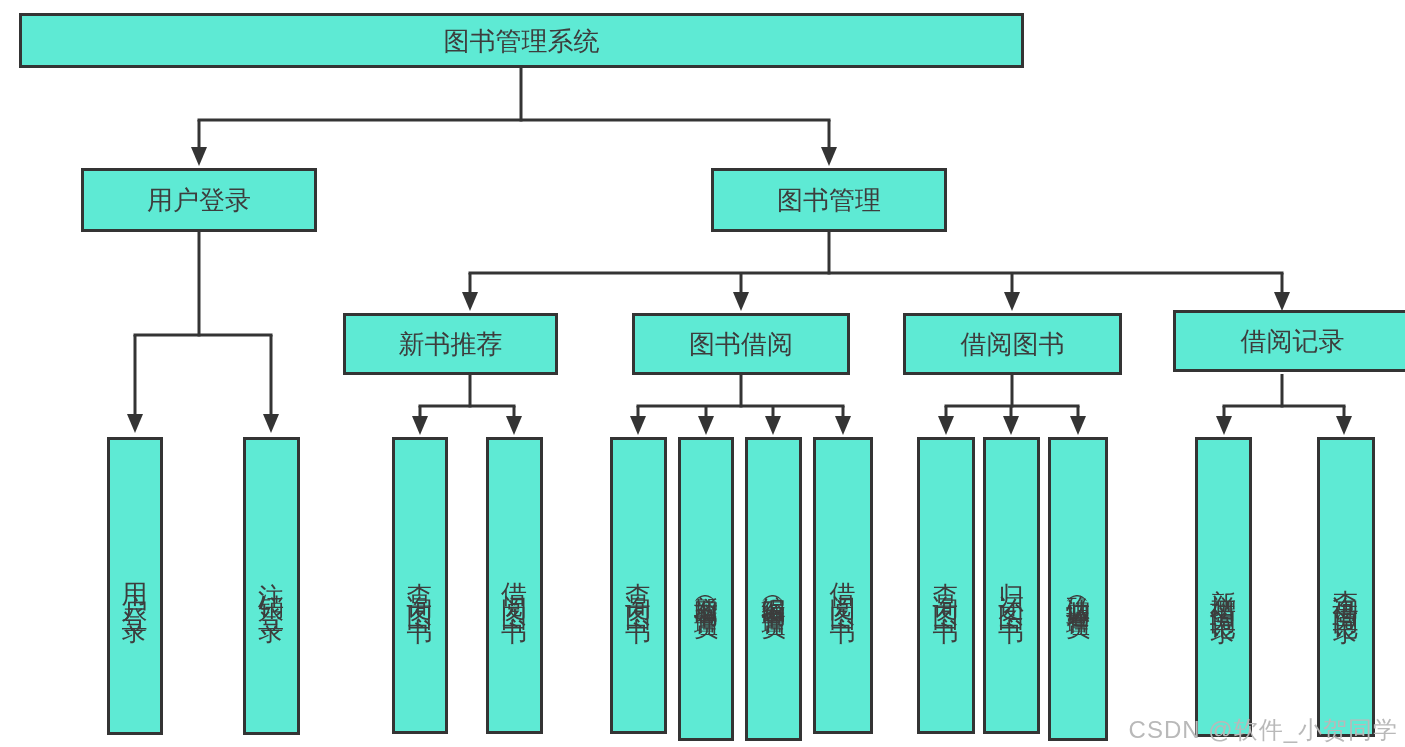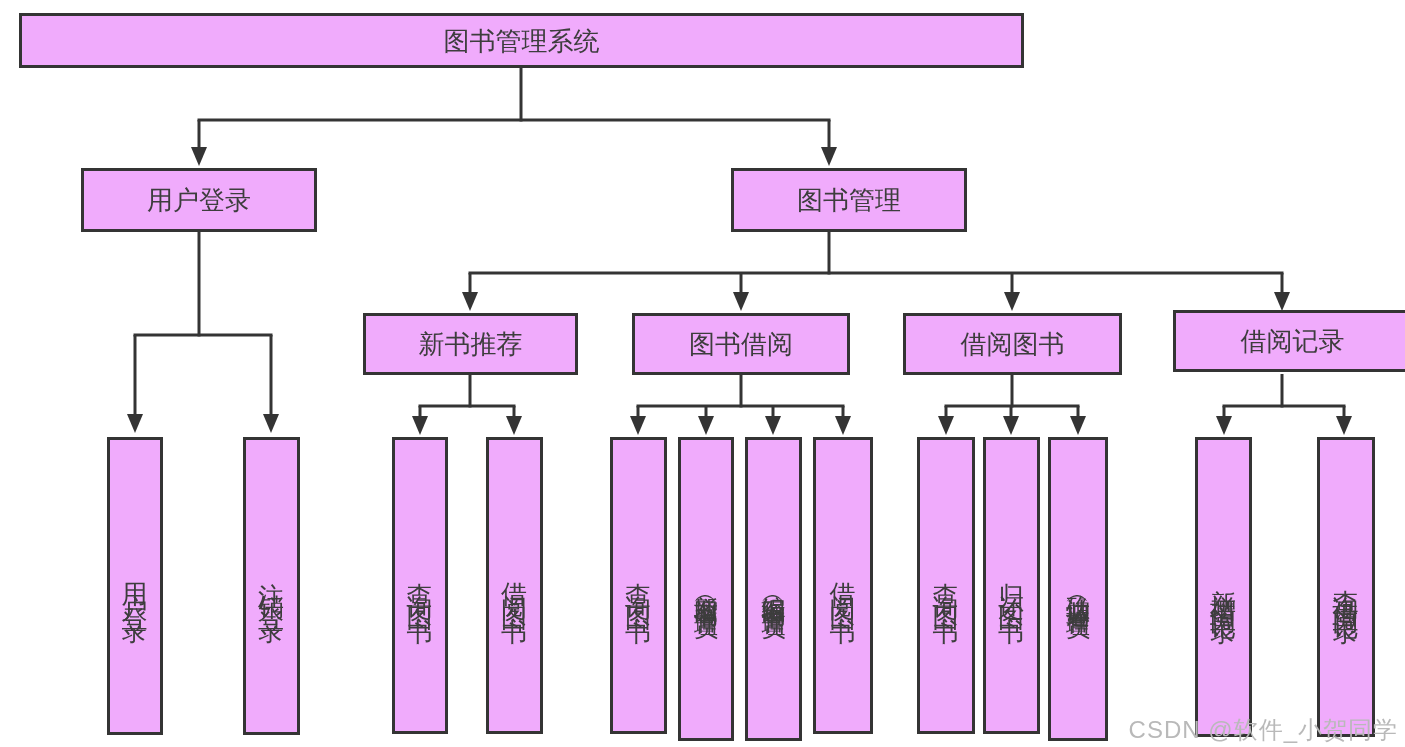--- a/index.html
+++ b/index.html
@@ -2,21 +2,21 @@
 <html><head>
 <meta charset="utf-8">
 <style>
   html,body{margin:0;padding:0;background:#fff;}
   body{font-family:"Liberation Sans","DejaVu Sans",sans-serif;}
   #stage{
     position:relative;width:1405px;height:747px;background:#fff;overflow:hidden;
   }
   #wires{position:absolute;left:0;top:0;width:1405px;height:747px;}
   .box{
-    position:absolute;background:#f0abfc;border:3px solid #343434;box-sizing:border-box;
+    position:absolute;background:#5eead4;border:3px solid #343434;box-sizing:border-box;
     display:flex;align-items:center;justify-content:center;
     color:#3d3d3d;font-size:26px;line-height:1;white-space:nowrap;
   }
   .v{ writing-mode:vertical-rl;text-orientation:mixed;letter-spacing:12px;white-space:normal; }
   .v6{ letter-spacing:6px; }
   .v9{ letter-spacing:3px;font-size:24px; }
   .watermark{
     position:absolute;right:7px;top:714px;font-size:24px;color:#b9b9b9;
     letter-spacing:1px;white-space:nowrap;
   }
@@ -77,23 +77,23 @@
       <polygon points="1070,416 1086,416 1078,435" fill="#343434"></polygon>
       <line x1="1224" y1="406" x2="1224" y2="427" stroke="#343434" stroke-width="3"></line>
       <polygon points="1216,416 1232,416 1224,435" fill="#343434"></polygon>
       <line x1="1344" y1="406" x2="1344" y2="427" stroke="#343434" stroke-width="3"></line>
       <polygon points="1336,416 1352,416 1344,435" fill="#343434"></polygon>
     </svg>
 
   <div class="box" style="left:19px;top:13px;width:1005px;height:55px;">图书管理系统</div>
 
   <div class="box" style="left:81px;top:168px;width:236px;height:64px;">用户登录</div>
-  <div class="box" style="left:711px;top:168px;width:236px;height:64px;margin-left:20px;">图书管理</div>
+  <div class="box" style="left:711px;top:168px;width:236px;height:64px;">图书管理</div>
 
-  <div class="box" style="left:363px;top:313px;width:215px;height:62px;">新书推荐</div>
+  <div class="box" style="left:343px;top:313px;width:215px;height:62px;">新书推荐</div>
   <div class="box" style="left:632px;top:313px;width:218px;height:62px;">图书借阅</div>
   <div class="box" style="left:903px;top:313px;width:219px;height:62px;">借阅图书</div>
   <div class="box" style="left:1173px;top:310px;width:239px;height:62px;">借阅记录</div>
 
   <div class="box v" style="left:107px;top:437px;width:56px;height:298px;">用户登录</div>
   <div class="box v" style="left:243px;top:437px;width:57px;height:298px;">注销登录</div>
 
   <div class="box v" style="left:392px;top:437px;width:56px;height:297px;">查询图书</div>
   <div class="box v" style="left:486px;top:437px;width:57px;height:297px;">借阅图书</div>
 

